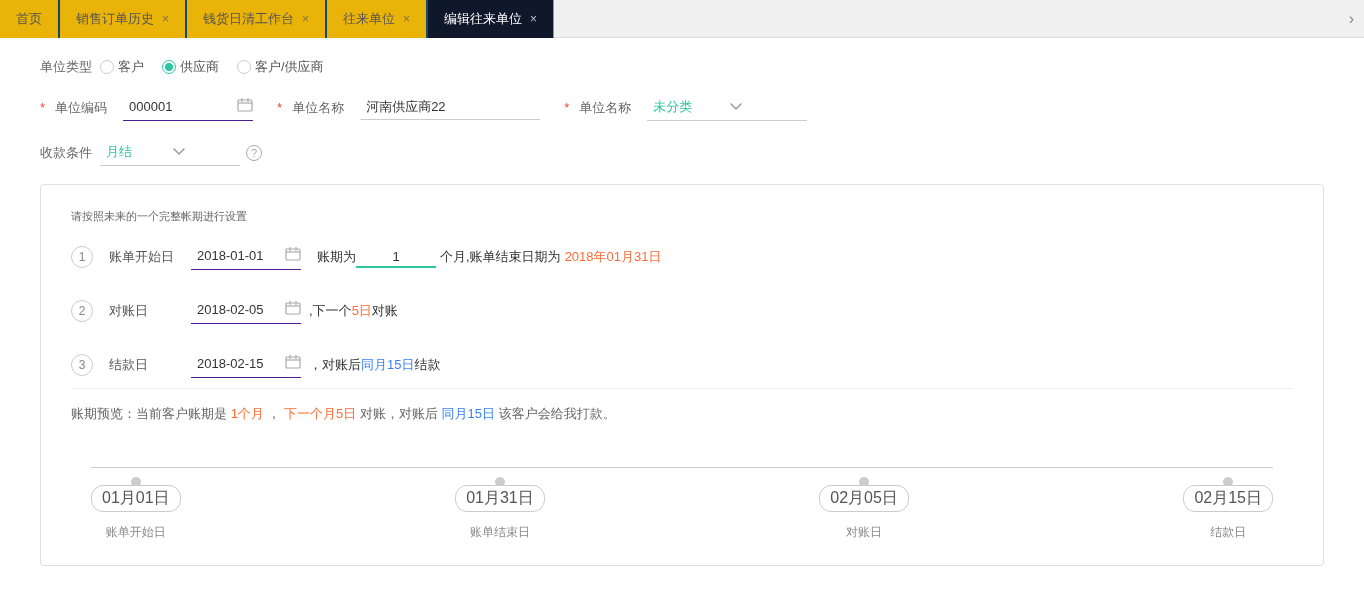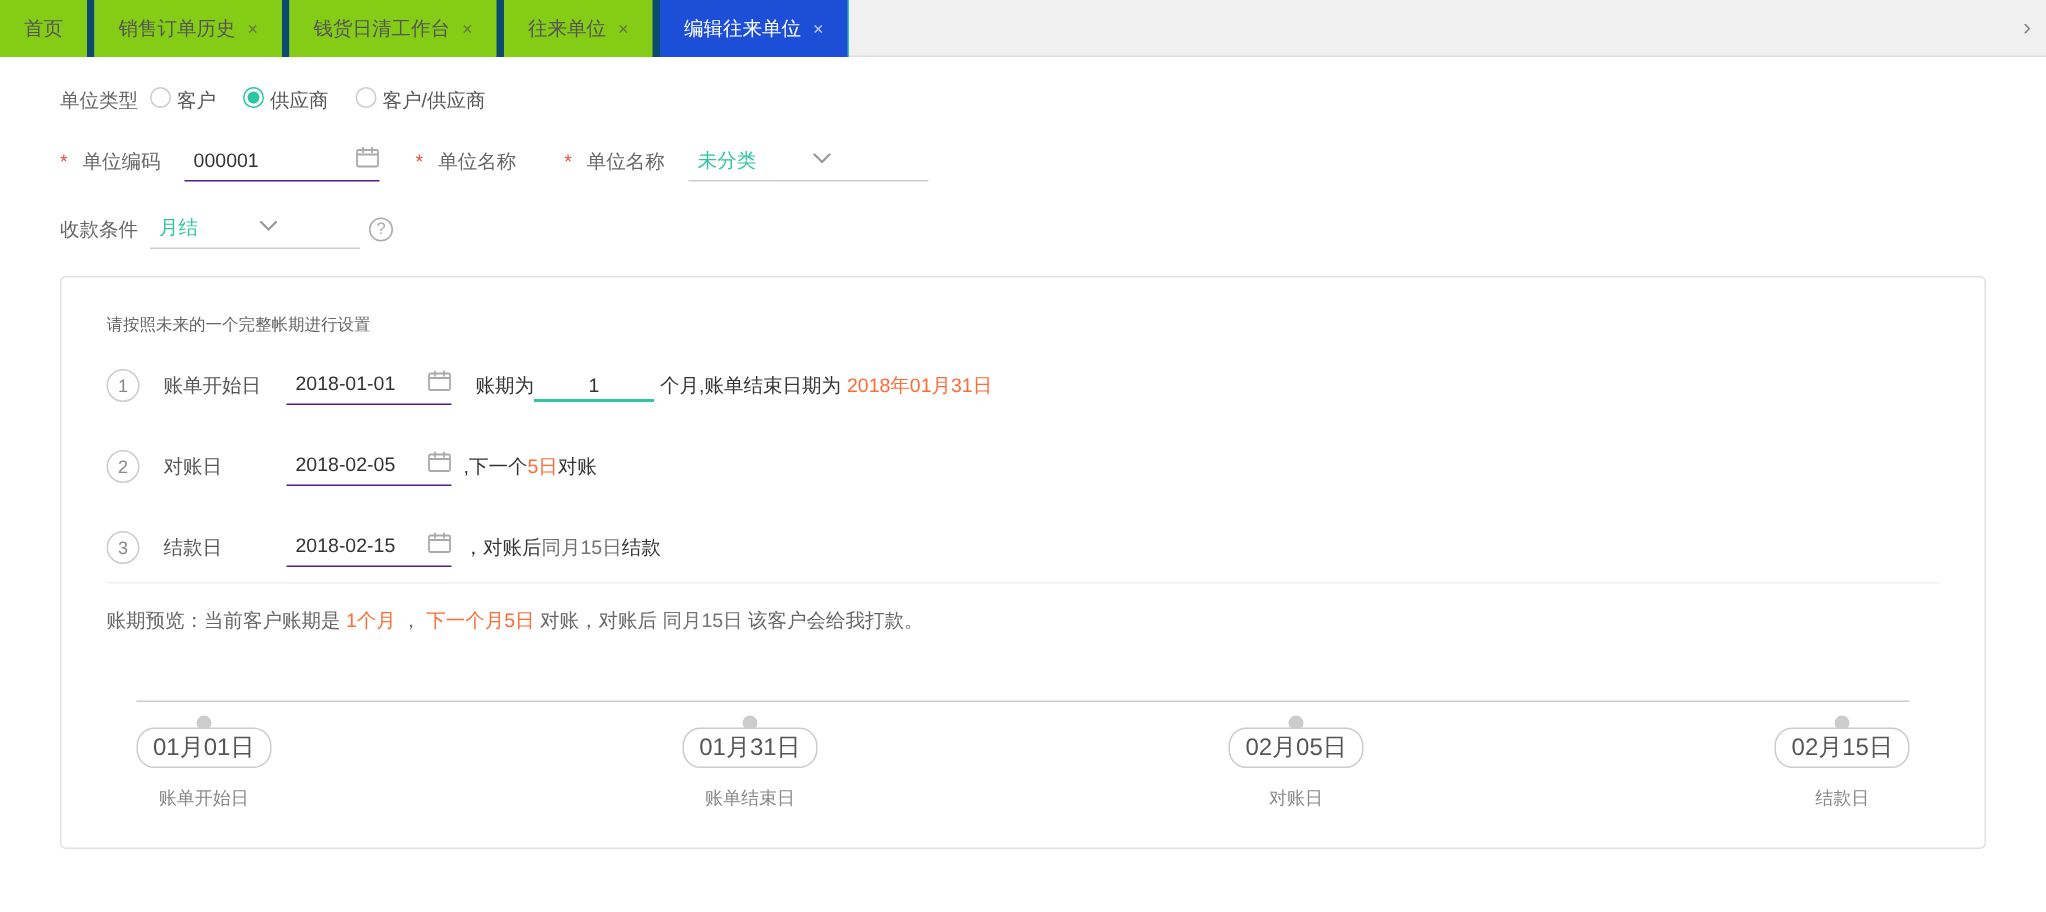--- a/index.html
+++ b/index.html
@@ -15,26 +15,26 @@
       padding: 0 0;
     }
     .tab {
       display: flex;
       align-items: center;
       padding: 0 16px;
       height: 38px;
       cursor: pointer;
       font-size: 13px;
       color: #555;
-      border-right: 5px solid #0c4a6e;
+      border-right: 2px solid #0c4a6e;
       white-space: nowrap;
-      background: #84cc16;
+      background: #eab308;
     }
     .tab.active {
-      background: #1d4ed8;
+      background: #0f172a;
       color: #fff;
       border-right: 1px solid #2DC5A2;
     }
     .tab .close-btn {
       margin-left: 8px;
       font-size: 12px;
       opacity: 0.7;
       cursor: pointer;
     }
     .tab.active .close-btn { color: #fff; }
@@ -68,20 +68,21 @@
       color: #e74c3c;
       margin-right: 2px;
     }
     .radio-group {
       display: flex;
       align-items: center;
       gap: 18px;
     }
     .radio-item {
       display: flex;
+      align-items: center;
       gap: 4px;
       cursor: pointer;
       color: #555;
     }
     .radio-circle {
       width: 14px;
       height: 14px;
       border-radius: 50%;
       border: 1px solid #ccc;
       display: flex;
@@ -200,21 +201,21 @@
     }
     .row-label {
       color: #555;
       min-width: 70px;
       margin-right: 12px;
     }
     .row-value {
       color: #333;
     }
     .highlight-orange { color: #FF6B35; }
-    .highlight-teal { color: #737373; }
+    .highlight-teal { color: #3b82f6; }
 
     
     .period-input {
       border: none;
       border-bottom: 2px solid #2DC5A2;
       outline: none;
       width: 80px;
       text-align: center;
       font-size: 13px;
       color: #333;
@@ -353,20 +354,21 @@
             <line x1="5" y1="0" x2="5" y2="4" stroke="#aaa" stroke-width="1.2"></line>
             <line x1="11" y1="0" x2="11" y2="4" stroke="#aaa" stroke-width="1.2"></line>
           </svg>
         </span>
       </div>
     </div>
 
     <div class="field-group">
       <span class="required-star">*</span>
       <span class="form-label">单位名称</span>
+      <input class="input-field" style="width: 180px;" value="河南供应商22">
     </div>
 
     <div class="field-group">
       <span class="required-star">*</span>
       <span class="form-label">单位名称</span>
       <div class="select-field" style="min-width:160px;">
         <span>未分类</span>
         <span class="chevron-icon">
           <svg width="12" height="8" viewBox="0 0 12 8">
               <path d="M1 1l5 5 5-5" stroke="#999" stroke-width="1.5" fill="none" stroke-linecap="round"></path>

